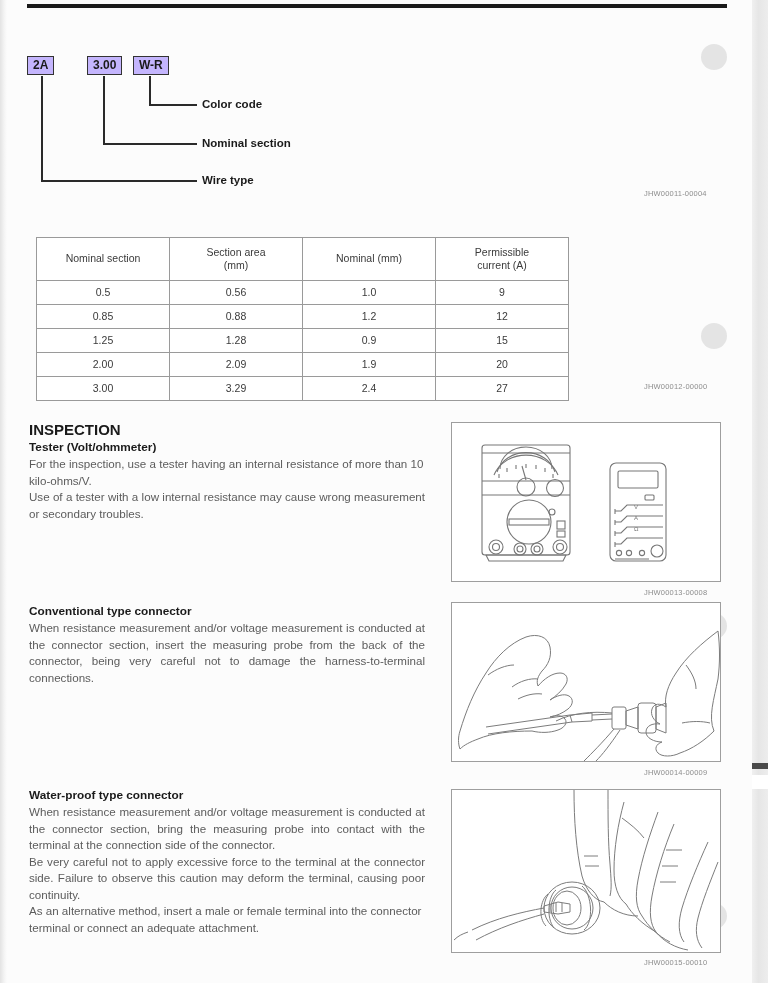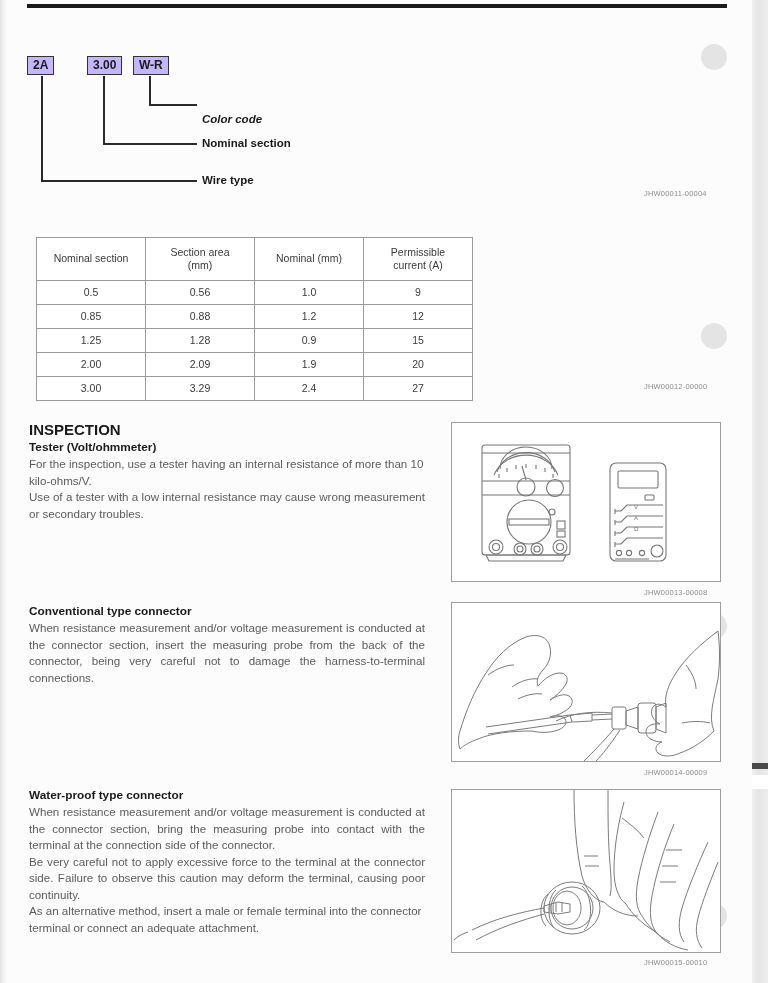--- a/index.html
+++ b/index.html
@@ -85,21 +85,21 @@
   table.wire-table {
     border-collapse: collapse; background: #fff;
     font-size: 10.5px; color: #3a3a3a;
   }
   table.wire-table th, table.wire-table td {
     border: 1px solid #9a9a9a;
     text-align: center; vertical-align: middle;
     font-weight: normal; line-height: 1.25;
   }
   table.wire-table th { height: 38px; padding: 2px 6px; }
-  table.wire-table td { height: 21px; padding: 1px 6px; }
+  table.wire-table td { height: 21px; padding: 1px 18px; }
   table.wire-table th.c0, table.wire-table td.c0 { width: 96px; }
   table.wire-table th.c1, table.wire-table td.c1 { width: 96px; }
   table.wire-table th.c2, table.wire-table td.c2 { width: 96px; }
   table.wire-table th.c3, table.wire-table td.c3 { width: 96px; }
 
   
   .text-col { position: absolute; left: 20px; width: 396px; margin-left: 9px; }
   .section-title {
     font-size: 15px; font-weight: bold; color: #1a1a1a;
     margin: 0 0 1px 0; line-height: 1.2;
@@ -137,21 +137,21 @@
   <div class="header-rule"></div>
 </div>
 
 <div class="wire-code-diagram">
   <div class="code-box cb-wire">2A</div>
   <div class="code-box cb-nom">3.00</div>
   <div class="code-box cb-color">W-R</div>
 
   <div class="leader v" style="left:122px; top:20px;  height:29px;"></div>
   <div class="leader h" style="left:122px; top:48px;  width:48px;"></div>
-  <div class="leader-label" style="left:175px; top:58px;font-style:italic;">Color code</div>
+  <div class="leader-label" style="left:175px; top:43px;">Color code</div>
 
   <div class="leader v" style="left:76px;  top:20px;  height:68px;"></div>
   <div class="leader h" style="left:76px;  top:87px;  width:94px;"></div>
   <div class="leader-label" style="left:175px; top:82px;">Nominal section</div>
 
   <div class="leader v" style="left:14px;  top:20px;  height:105px;"></div>
   <div class="leader h" style="left:14px;  top:124px; width:156px;"></div>
   <div class="leader-label" style="left:175px; top:119px;">Wire type</div>
 </div>
 

